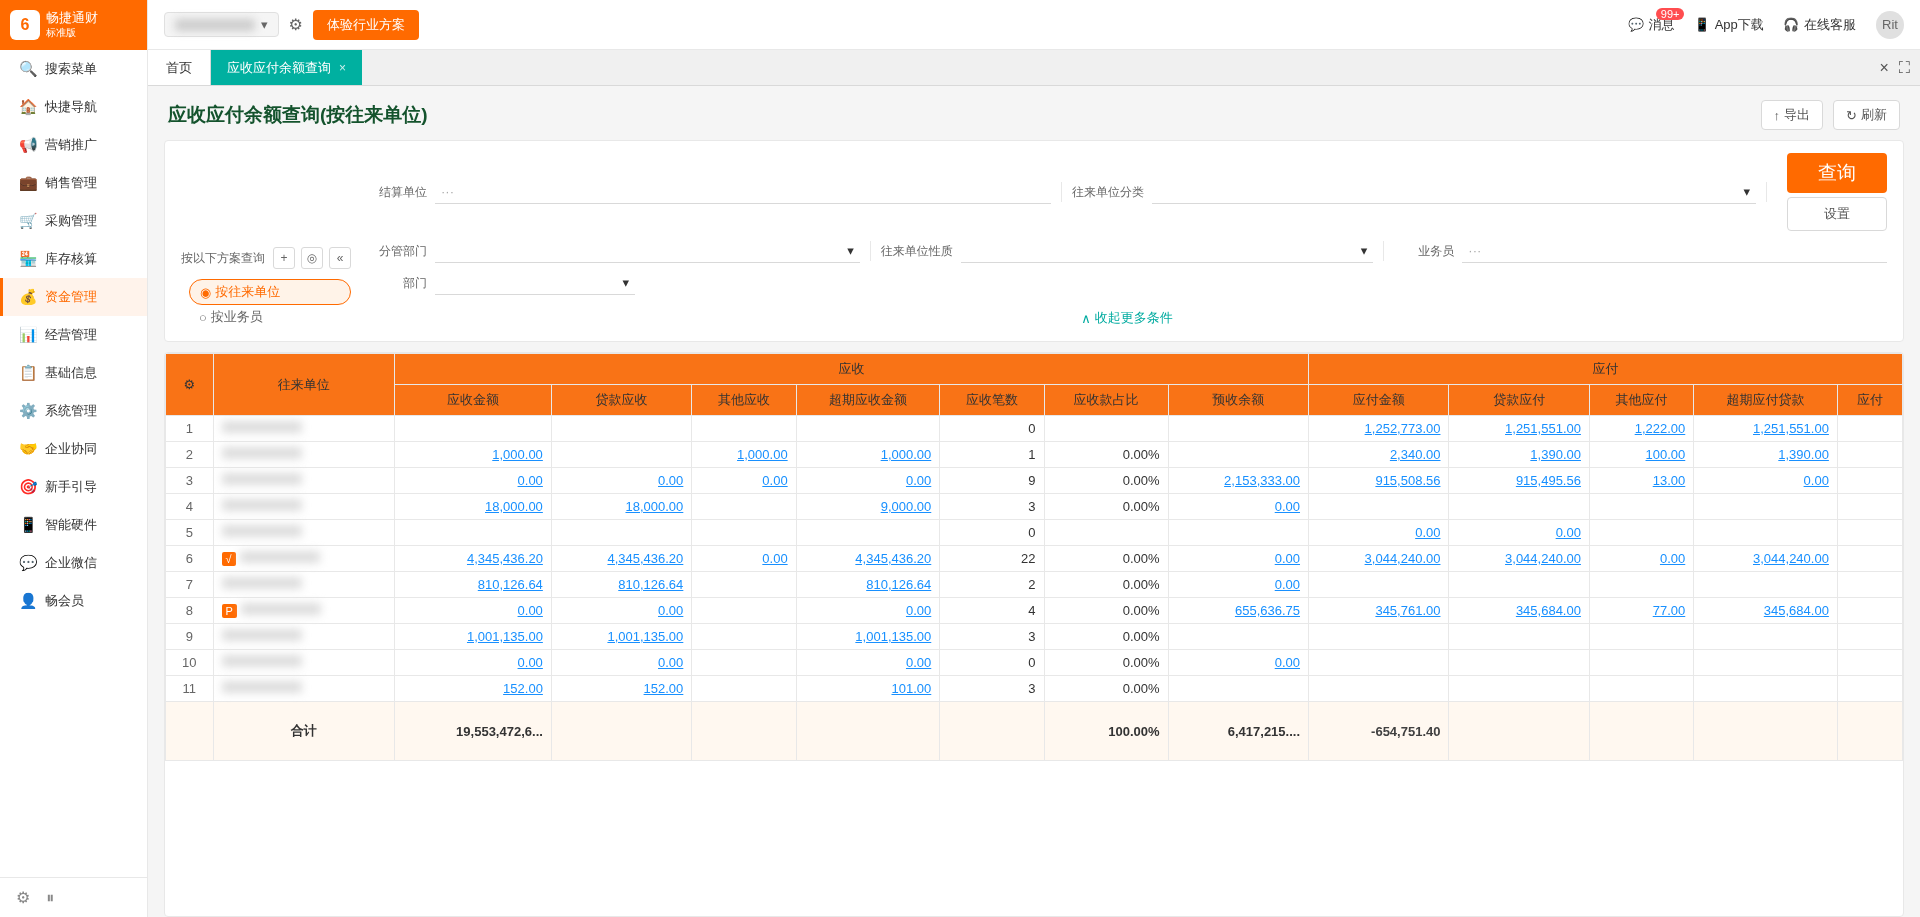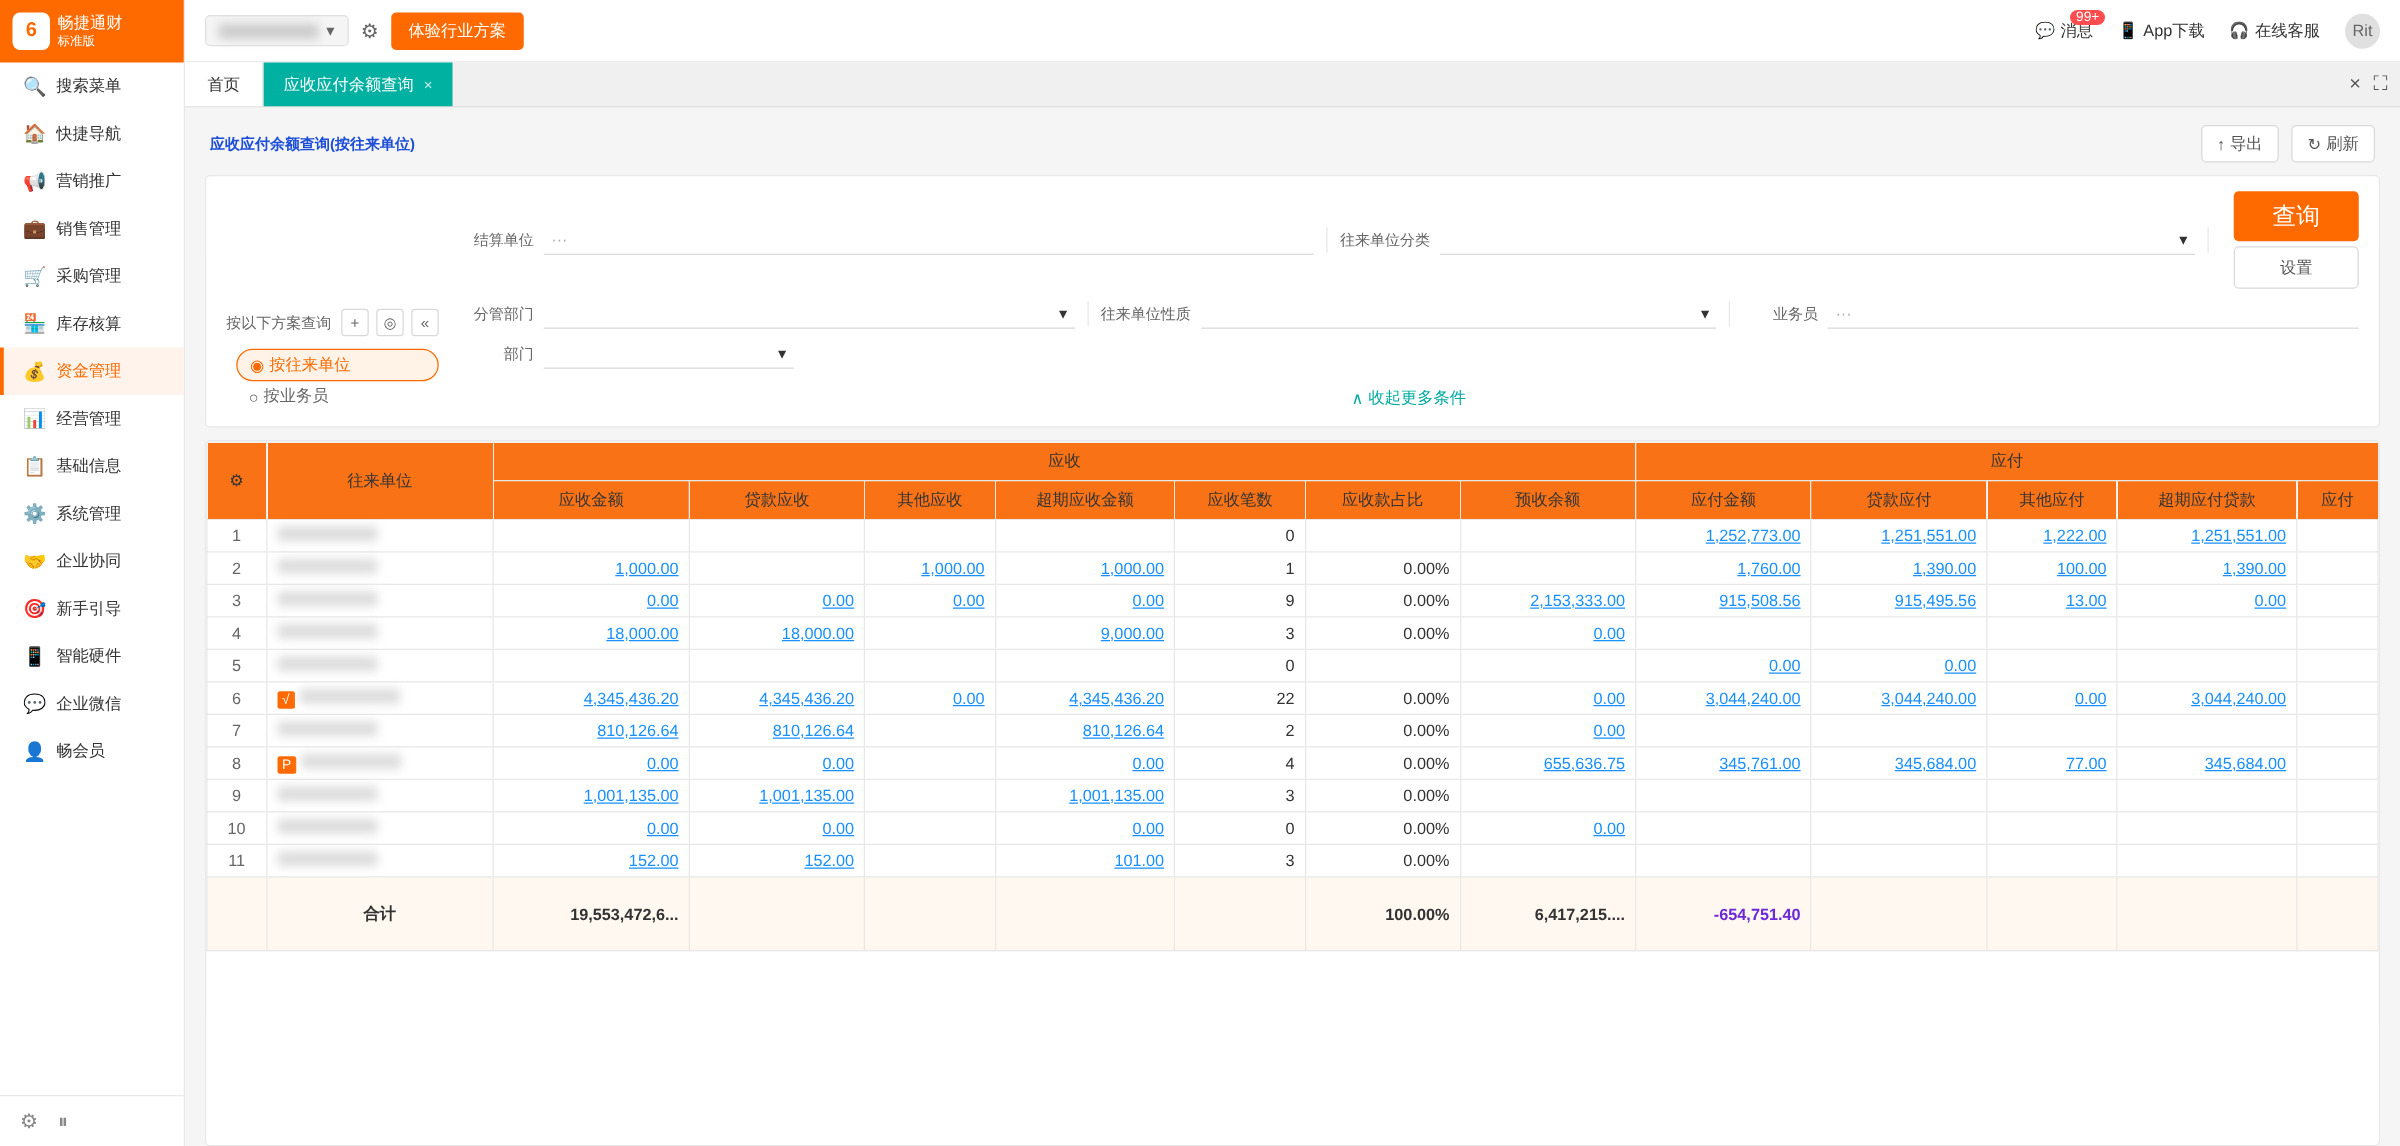--- a/index.html
+++ b/index.html
@@ -148,21 +148,21 @@
 
     
     .content { flex: 1; overflow: hidden; display: flex; flex-direction: column; background: #f5f5f5; }
     .content-header {
       padding: 14px 20px 10px;
       display: flex;
       align-items: center;
       justify-content: space-between;
       background: #f5f5f5;
     }
-    .content-title { font-size: 12px; font-weight: bold; color: #1d4ed8; }
+    .content-title { font-size: 19px; font-weight: bold; color: #14532d; }
     .content-header-actions { display: flex; gap: 10px; }
     .btn-export, .btn-refresh {
       display: flex;
       align-items: center;
       gap: 4px;
       padding: 5px 12px;
       border: 1px solid #d9d9d9;
       border-radius: 4px;
       background: #fff;
       cursor: pointer;
@@ -575,21 +575,21 @@
             <tr>
               <td>2</td>
               <td style="min-width: 120px;"><span class="blurred"></span></td>
               <td class="cell-link">1,000.00</td>
               <td></td>
               <td class="cell-link">1,000.00</td>
               <td class="cell-link">1,000.00</td>
               <td>1</td>
               <td>0.00%</td>
               <td></td>
-              <td class="cell-link">1,760.00</td>
+              <td class="cell-link">2,340.00</td>
               <td class="cell-link">1,390.00</td>
               <td class="cell-link">100.00</td>
               <td class="cell-link">1,390.00</td>
               <td></td>
             </tr>
             <tr>
               <td>3</td>
               <td style="min-width: 120px;"><span class="blurred"></span></td>
               <td class="cell-link">0.00</td>
               <td class="cell-link">0.00</td>
@@ -735,21 +735,21 @@
             <tr class="total-row">
               <td></td>
               <td style="text-align: center; font-weight: bold;">合计</td>
               <td>19,553,472,6...</td>
               <td></td>
               <td></td>
               <td></td>
               <td></td>
               <td>100.00%</td>
               <td>6,417,215....</td>
-              <td style="color: #6d28d9;">-654,751.40</td>
+              <td style="color: #404040;">-654,751.40</td>
               <td></td>
               <td></td>
               <td></td>
               <td></td>
             </tr>
           </tbody>
       </table>
     </div>
   </div>
 </div>

